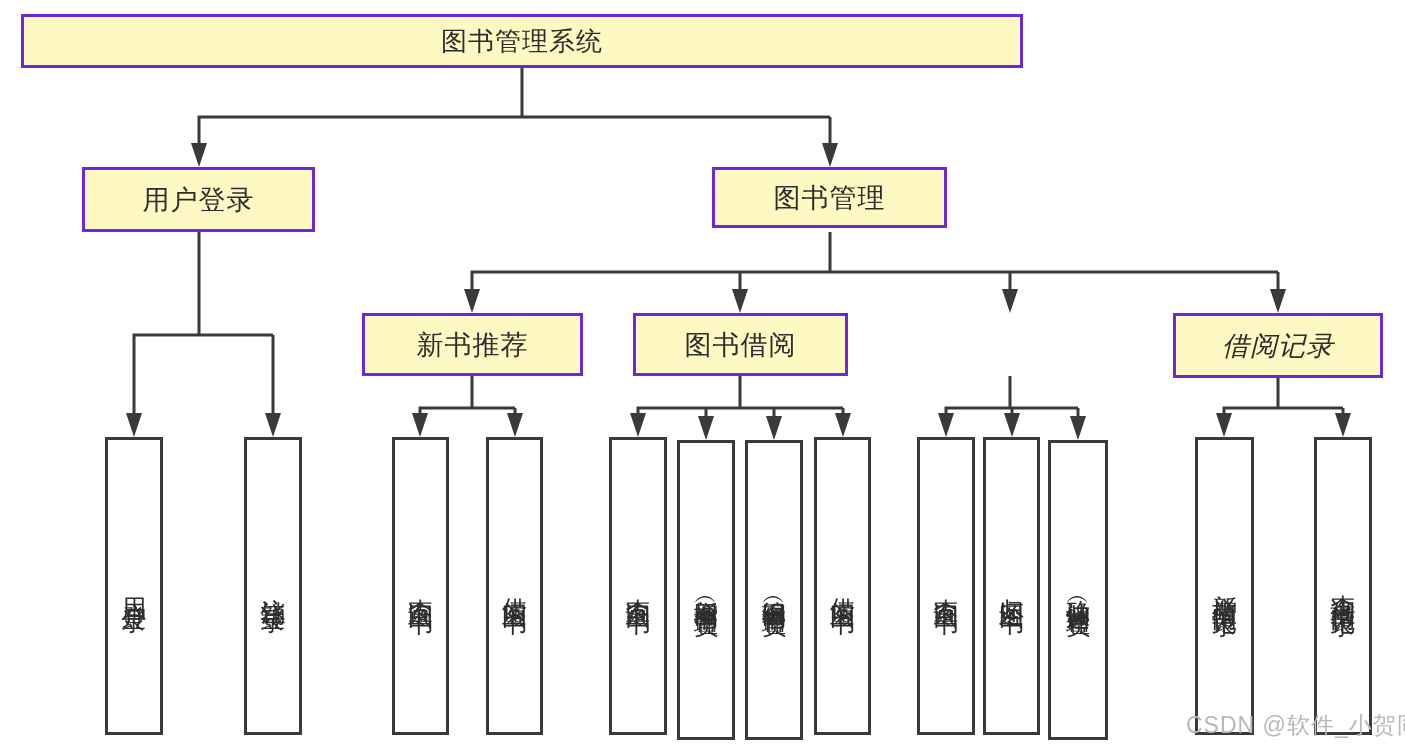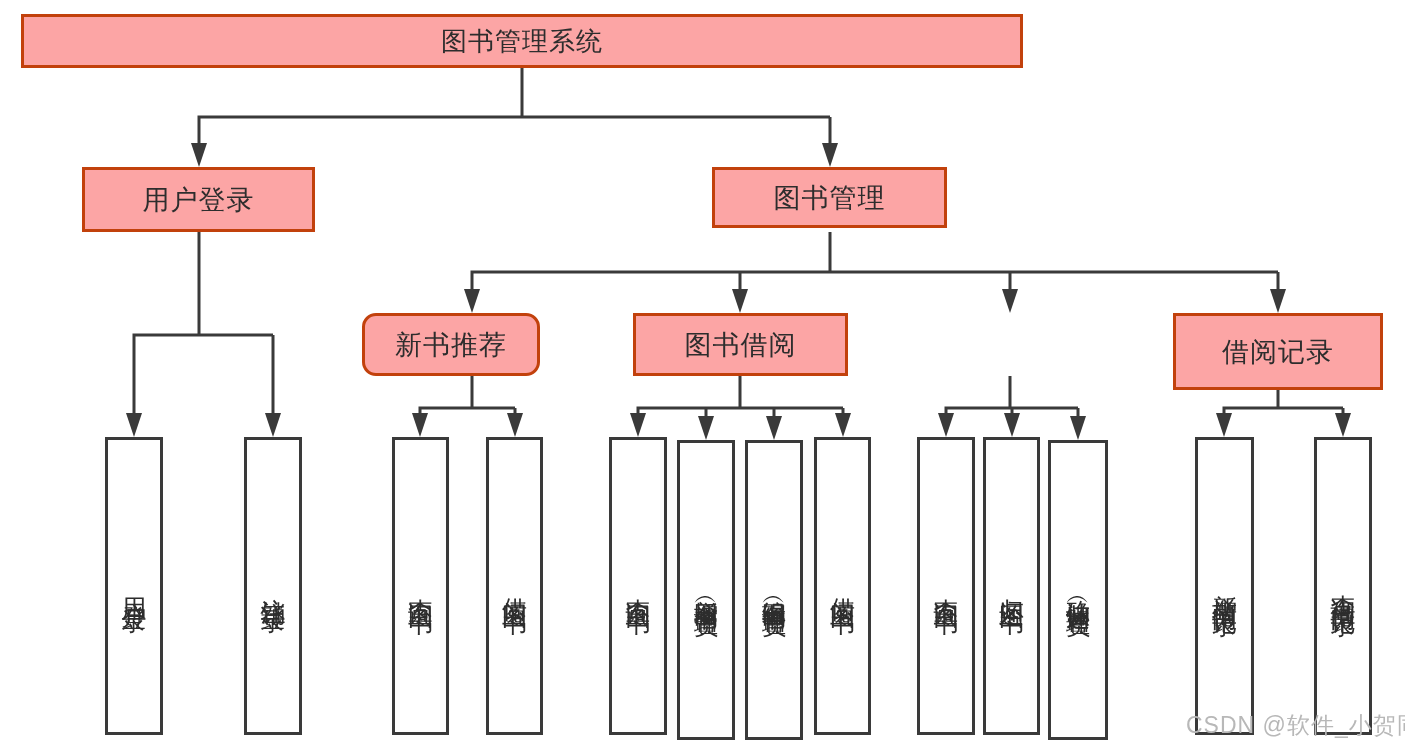--- a/index.html
+++ b/index.html
@@ -12,22 +12,22 @@
     overflow: hidden;
   }
   #connectors {
     position: absolute;
     left: 0; top: 0;
     width: 1405px; height: 747px;
   }
   .node {
     position: absolute;
     box-sizing: border-box;
-    border: 3px solid #c2410c;
-    background: #fca5a5;
+    border: 3px solid #6d28d9;
+    background: #fef9c3;
     display: flex;
     align-items: center;
     justify-content: center;
     color: #2d2d2d;
     font-size: 27px;
     letter-spacing: 1px;
     white-space: nowrap;
   }
   .node.root { font-size: 26px; }
   .leaf {
@@ -103,23 +103,23 @@
       <polygon points="1216,413 1232,413 1224,437"></polygon>
       <polygon points="1335,413 1351,413 1343,437"></polygon>
     </g>
   </svg>
 
   <div class="node root" style="left:21px; top:14px; width:1002px; height:54px;">图书管理系统</div>
 
   <div class="node" style="left:82px; top:167px; width:233px; height:65px;">用户登录</div>
   <div class="node" style="left:712px; top:167px; width:235px; height:61px;">图书管理</div>
 
-  <div class="node" style="left:362px; top:313px; width:178px; height:63px;border-radius:14px;">新书推荐</div>
+  <div class="node" style="left:362px; top:313px; width:221px; height:63px;">新书推荐</div>
   <div class="node" style="left:633px; top:313px; width:215px; height:63px;">图书借阅</div>
-  <div class="node" style="left:1173px; top:313px; width:210px; height:77px;">借阅记录</div>
+  <div class="node" style="left:1173px; top:313px; width:210px; height:65px;font-style:italic;">借阅记录</div>
 
   <div class="leaf" style="left:105px; top:437px; width:58px; height:298px;">用户登录</div>
   <div class="leaf" style="left:244px; top:437px; width:58px; height:298px;">注销登录</div>
 
   <div class="leaf" style="left:392px; top:437px; width:57px; height:298px;">查询图书</div>
   <div class="leaf" style="left:486px; top:437px; width:57px; height:298px;">借阅图书</div>
 
   <div class="leaf" style="left:609px; top:437px; width:58px; height:298px;">查询图书</div>
   <div class="leaf" style="left:677px; top:440px; width:58px; height:300px; font-size:24px; letter-spacing:2px;">新增图书（管理员）</div>
   <div class="leaf" style="left:745px; top:440px; width:58px; height:300px; font-size:24px; letter-spacing:2px;">编辑图书（管理员）</div>

